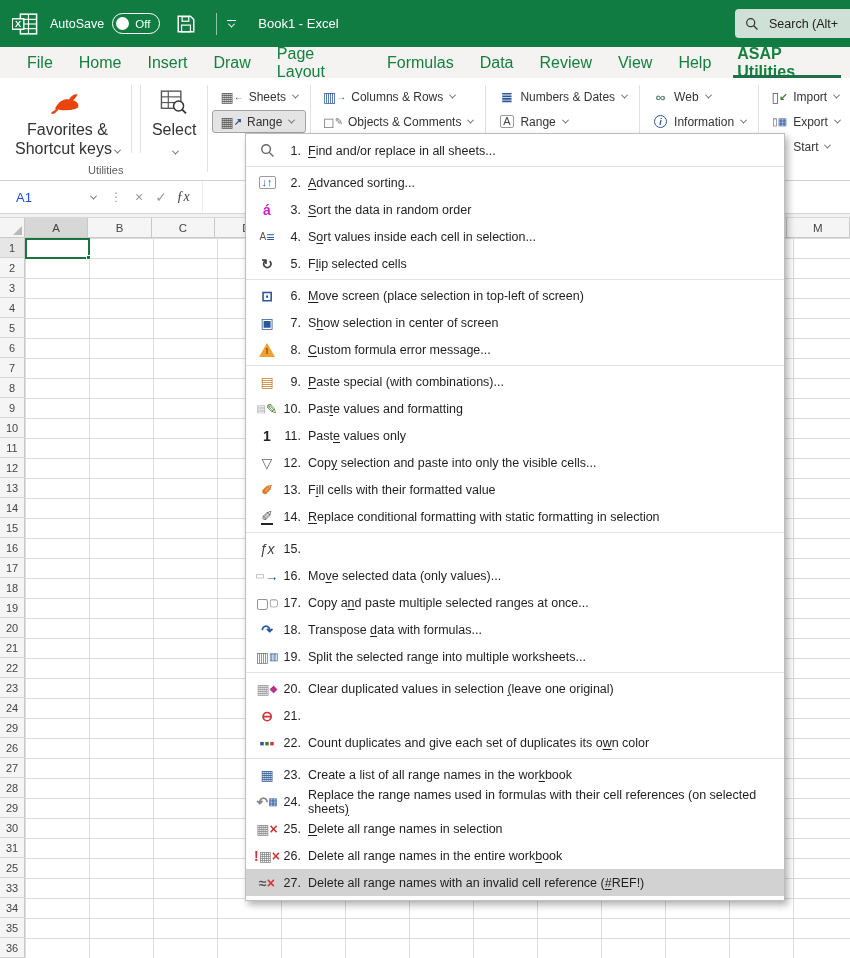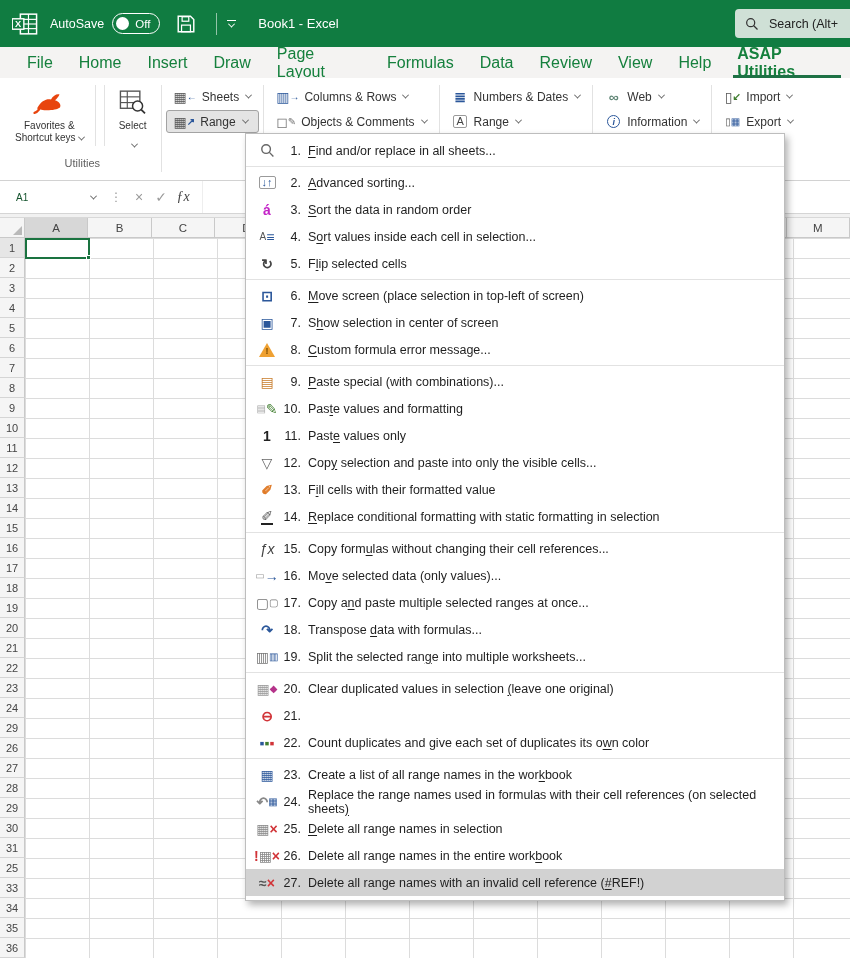--- a/index.html
+++ b/index.html
@@ -29,41 +29,41 @@
   .rtab.active { font-weight:bold; }
   .rtab.active::after { content:""; position:absolute; left:9px; right:9px; bottom:0; height:3px; background:#1e7145; }
 
   
   .ribbon { height:103px; background:#fff; border-bottom:1px solid #d2d2d2; display:flex; align-items:flex-start; padding:4px 0 0 8px; position:relative; }
   .vsep { width:1px; align-self:stretch; background:#e2e2e2; margin:3px 4px 8px 4px; }
   .bigwrap { display:flex; position:relative; padding-bottom:16px; }
   .biggroup-label { position:absolute; bottom:1px; left:0; right:0; text-align:center; font-size:11px; color:#5f5f5f; }
   .bigbtn { display:flex; flex-direction:column; align-items:center; justify-content:flex-start; padding:5px 7px 2px; cursor:pointer; min-width:48px; }
   .bigbtn .bicon { height:30px; display:flex; align-items:center; }
-  .bigbtn .blabel { font-size:10px; color:#333; line-height:1.2; text-align:center; margin-top:3px; }
+  .bigbtn .blabel { font-size:16px; color:#333; line-height:1.2; text-align:center; margin-top:3px; }
   .bigbtn .chev { color:#666; margin-left:3px; }
   .stack { display:flex; flex-direction:column; gap:2px; padding-top:3px; }
   .sbtn { display:flex; align-items:center; gap:5px; height:23px; padding:0 7px; font-size:12px; color:#333; cursor:pointer; border:1px solid transparent; border-radius:3px; white-space:nowrap; }
   .sbtn .chev { color:#666; margin-left:2px; }
   .sbtn.pressed { background:#e4e4e4; border-color:#a3a3a3; }
   .sicon { display:inline-flex; align-items:center; justify-content:center; min-width:17px; }
 
   
   .g { display:inline-flex; align-items:center; justify-content:center; font-size:14px; line-height:1; }
   .g .b { font-weight:bold; } .g .i { font-style:italic; }
   .g span.sm { font-size:10px; }
   .g.boxed { border:1px solid #9a9a9a; border-radius:2px; padding:0 2px; font-size:11px; }
   .g.ul { border-bottom:2px solid #222; }
   .circ { display:inline-flex; align-items:center; justify-content:center; width:13px; height:13px; border:1.2px solid #2b579a; border-radius:50%; color:#2b579a; font-size:9px; font-style:italic; font-weight:bold; }
   .warn-tri { width:0; height:0; border-left:8px solid transparent; border-right:8px solid transparent; border-bottom:14px solid #efa132; position:relative; display:inline-block; }
   .warn-tri i { position:absolute; left:-1.5px; top:3px; font-size:9px; font-weight:bold; color:#7a4b00; font-style:normal; }
 
   
   .fbar { height:33px; background:#fff; border-bottom:1px solid #d5d5d5; display:flex; align-items:center; padding-left:8px; }
-  .namebox { width:96px; height:23px; display:flex; align-items:center; justify-content:space-between; padding:0 7px; font-size:10px; color:#14532d; border:1px solid transparent; border-radius:3px; cursor:pointer; }
+  .namebox { width:96px; height:23px; display:flex; align-items:center; justify-content:space-between; padding:0 7px; font-size:13px; color:#1d4ed8; border:1px solid transparent; border-radius:3px; cursor:pointer; }
   .namebox .chev { color:#666; }
   .fdots { color:#9a9a9a; font-size:12px; margin:0 6px; }
   .fbtn { width:22px; height:22px; display:flex; align-items:center; justify-content:center; color:#9a9a9a; font-size:14px; cursor:pointer; }
   .fx { color:#444; font-style:italic; font-size:14px; font-family:"Liberation Serif", serif; }
   .finput { flex:1; height:100%; border-left:1px solid #eee; margin-left:8px; }
   .strip { height:4px; background:#f1f1f1; border-bottom:1px solid #d8d8d8; }
 
   
   .sheet { position:relative; height:740px; }
   .colhdrs { display:flex; height:20px; }
@@ -508,21 +508,20 @@
       <span class="mil"><u>R</u>eplace conditional formatting with static formatting in selection</span>
     </div>
     <div class="msep"></div>
     <div class="mi">
       <span class="mic">
         <span class="g">
           <span class="i" style="color: rgb(68, 68, 68);">ƒx</span>
         </span>
       </span>
       <span class="min">15.</span>
-      <span class="mil">Copy form<u>u</u>las without changing their cell references...</span>
     </div>
     <div class="mi">
       <span class="mic">
         <span class="g">
           <span class="sm" style="color: rgb(153, 153, 153);">▭</span>
           <span class="b" style="color: rgb(43, 87, 154);">→</span>
         </span>
       </span>
       <span class="min">16.</span>
       <span class="mil">Mo<u>v</u>e selected data (only values)...</span>

